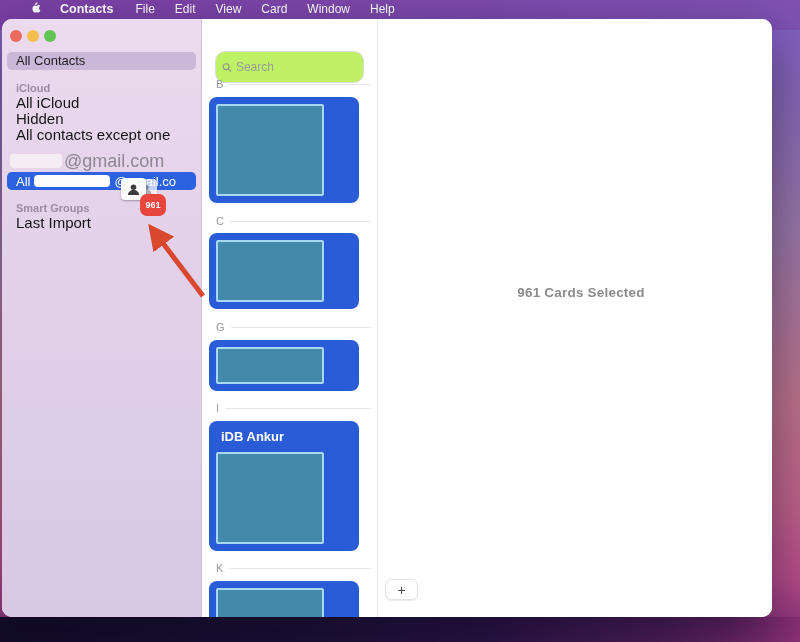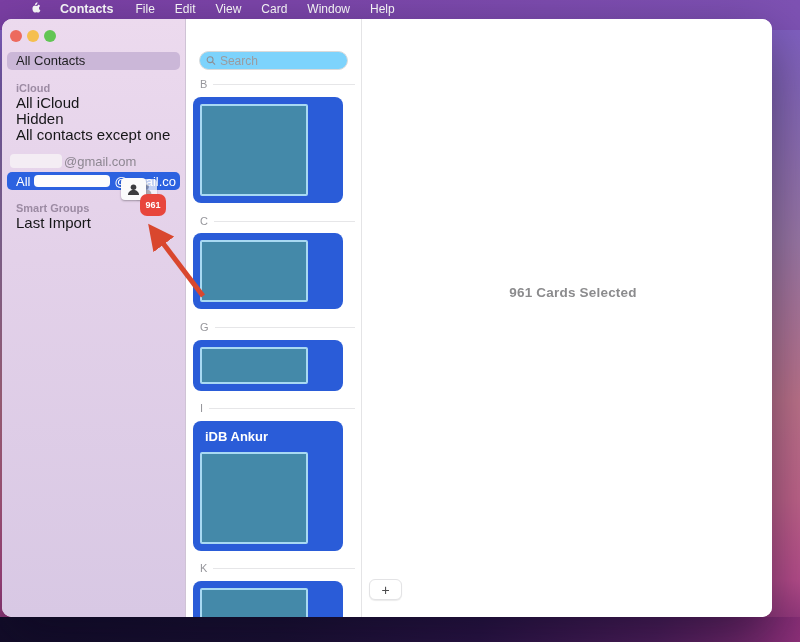--- a/index.html
+++ b/index.html
@@ -29,39 +29,39 @@
   
   .window {
     position:absolute; left:2px; top:19px; width:770px; height:598px;
     border-radius:10px; overflow:hidden; display:flex;
     box-shadow:0 22px 55px rgba(10,5,30,.5);
     background:#fff;
   }
 
   
   .sidebar {
-    width:184px; flex:none; position:relative;
+    width:200px; flex:none; position:relative;
     background:linear-gradient(to bottom, #ecdaee 0%, #e3d1e9 40%, #d8c8e4 100%);
     border-right:1px solid #cfc3d5;
   }
   .traffic-lights { display:flex; gap:5px; padding:11px 0 0 8px; }
   .tl { width:12px; height:12px; border-radius:50%; }
   .tl.close { background:#ed6a5e; }
   .tl.min { background:#f5bf4f; }
   .tl.zoom { background:#61c554; }
 
   .row-all-contacts {
     margin:10px 5px 0 5px; height:18px; line-height:18px;
     background:#cbb7d8; border-radius:5px; padding-left:9px;
     font-size:13px; color:#1d1d1f;
   }
   .side-header { margin:12px 0 0 14px; height:13px; font-size:11px; font-weight:bold; color:#9c8ba3; }
   .side-item { margin:0 0 0 14px; height:16px; line-height:16px; font-size:15px; color:#161618; }
 
-  .account-row { margin:10px 0 0 8px; height:16px; display:flex; align-items:center; font-size:13px; color:#8e8792; }
+  .account-row { margin:10px 0 0 8px; height:16px; display:flex; align-items:center; font-size:18px; color:#8e8792; }
   .redact-light { display:inline-block; width:52px; height:14px; background:#f4edf4; border-radius:4px; margin-right:2px; }
 
   .account-row-selected {
     margin:3px 5px 0 5px; height:18px; border-radius:5px;
     background:#2c62e0; color:#fff; display:flex; align-items:center;
     padding-left:9px; font-size:13px; overflow:hidden; white-space:nowrap;
   }
   .redact-white { display:inline-block; width:76px; height:12px; background:#fdfdfd; border-radius:4px; margin:0 4px; flex:none; }
 
   
@@ -79,22 +79,22 @@
     display:flex; align-items:center; justify-content:center;
   }
   .annotation-arrow { position:absolute; left:128px; top:177px; z-index:7; pointer-events:none; }
 
   
   .list-col {
     width:176px; flex:none; position:relative; background:#fff;
     border-right:1px solid #e4e4e6;
   }
   .search-field {
-    position:absolute; top:32px; left:13px; right:13px; height:19px;
-    border:1px solid #dadada; border-radius:10px; background:#7dd3fc;
+    position:absolute; top:32px; left:13px; right:13px; height:32px;
+    border:1px solid #dadada; border-radius:10px; background:#bef264;
     display:flex; align-items:center; padding:0 6px;
   }
   .search-field input {
     border:none; outline:none; background:transparent; width:100%;
     font-size:12px; color:#333; margin-left:4px;
     font-family:"Liberation Sans", sans-serif;
   }
   .search-field input::placeholder { color:#9b9b9f; }
 
   .sec-header { position:absolute; left:14px; right:6px; height:12px; display:flex; align-items:center; }

